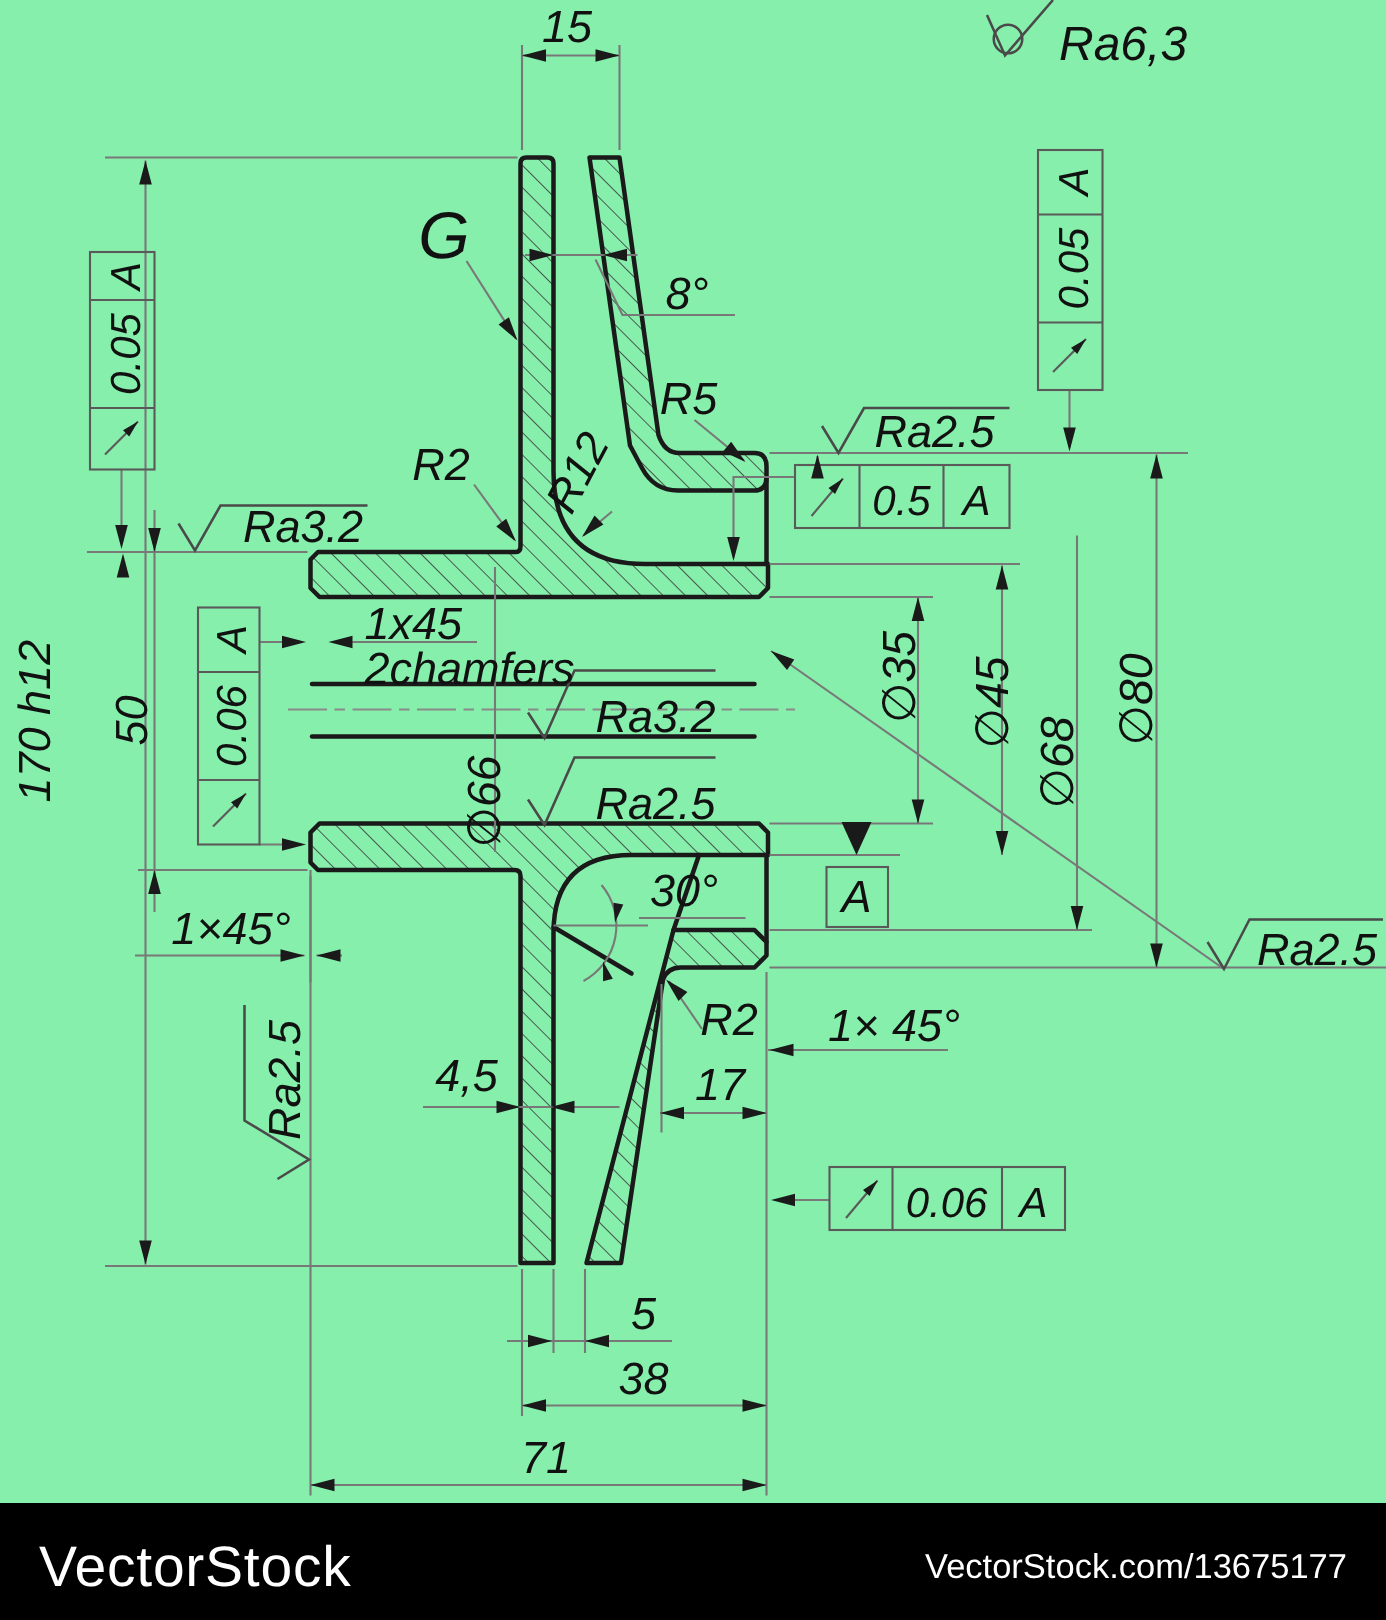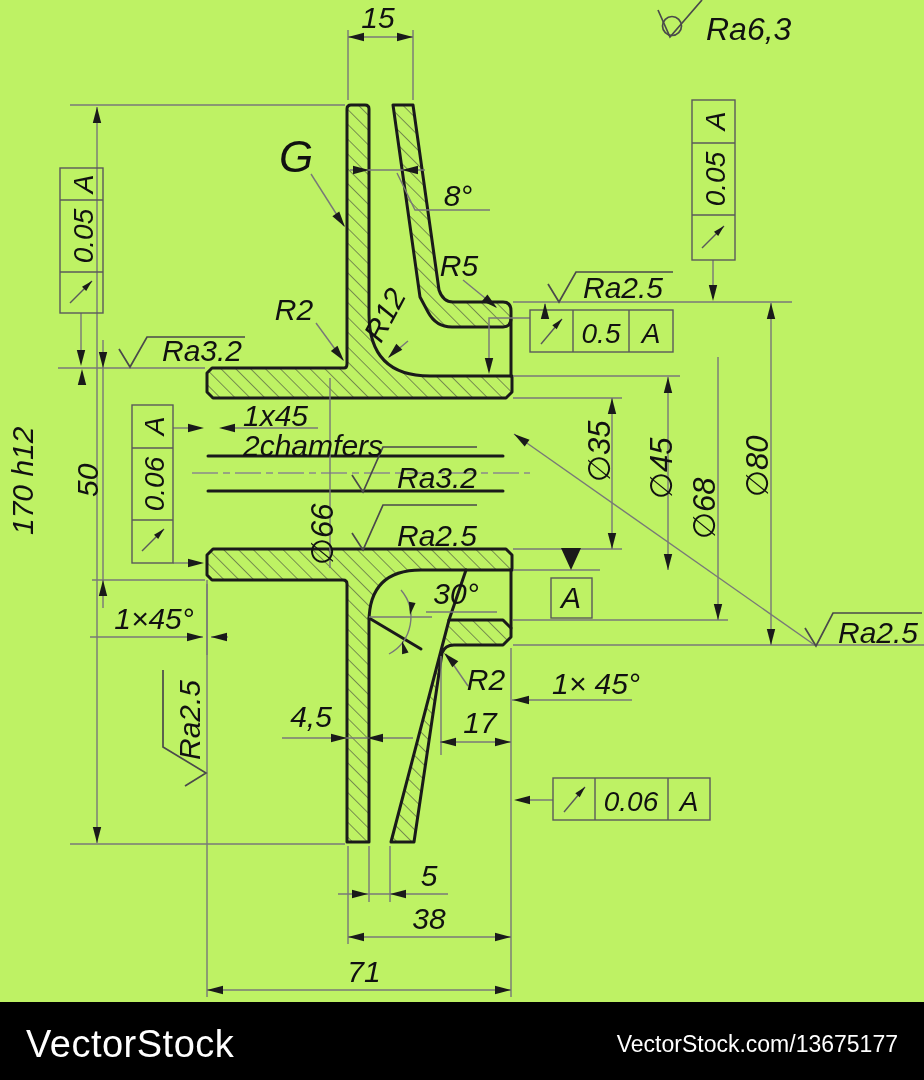--- a/index.html
+++ b/index.html
@@ -1,16 +1,16 @@
 <!DOCTYPE html>
 <html><head>
 <meta charset="utf-8">
 <style>
   html,body{margin:0;padding:0;background:#fff;}
-  .stage{position:relative;width:924px;height:1080px;background:#bef264;overflow:hidden;}
+  .stage{position:relative;width:924px;height:1080px;background:#86efac;overflow:hidden;}
   svg{display:block;}
   text{font-family:"Liberation Sans","DejaVu Sans",sans-serif;font-style:italic;fill:#111;}
   .wm-text{font-style:normal;fill:#fff;}
   .thick{stroke:#1a1a1a;stroke-width:3;fill:none;stroke-linecap:round;stroke-linejoin:round;}
   .hatched{fill:url(#hatch);stroke:#1a1a1a;stroke-width:3;stroke-linejoin:round;}
   .thin{stroke:#787878;stroke-width:1.4;fill:none;}
   .check{stroke:#4a4a4a;stroke-width:1.7;fill:none;stroke-linejoin:miter;}
   .frame{stroke:#5a5a5a;stroke-width:1.4;fill:none;}
   .cl{stroke:#8a8a8a;stroke-width:1.3;fill:none;stroke-dasharray:26 5 7 5;}
   .ah{fill:#1a1a1a;}

